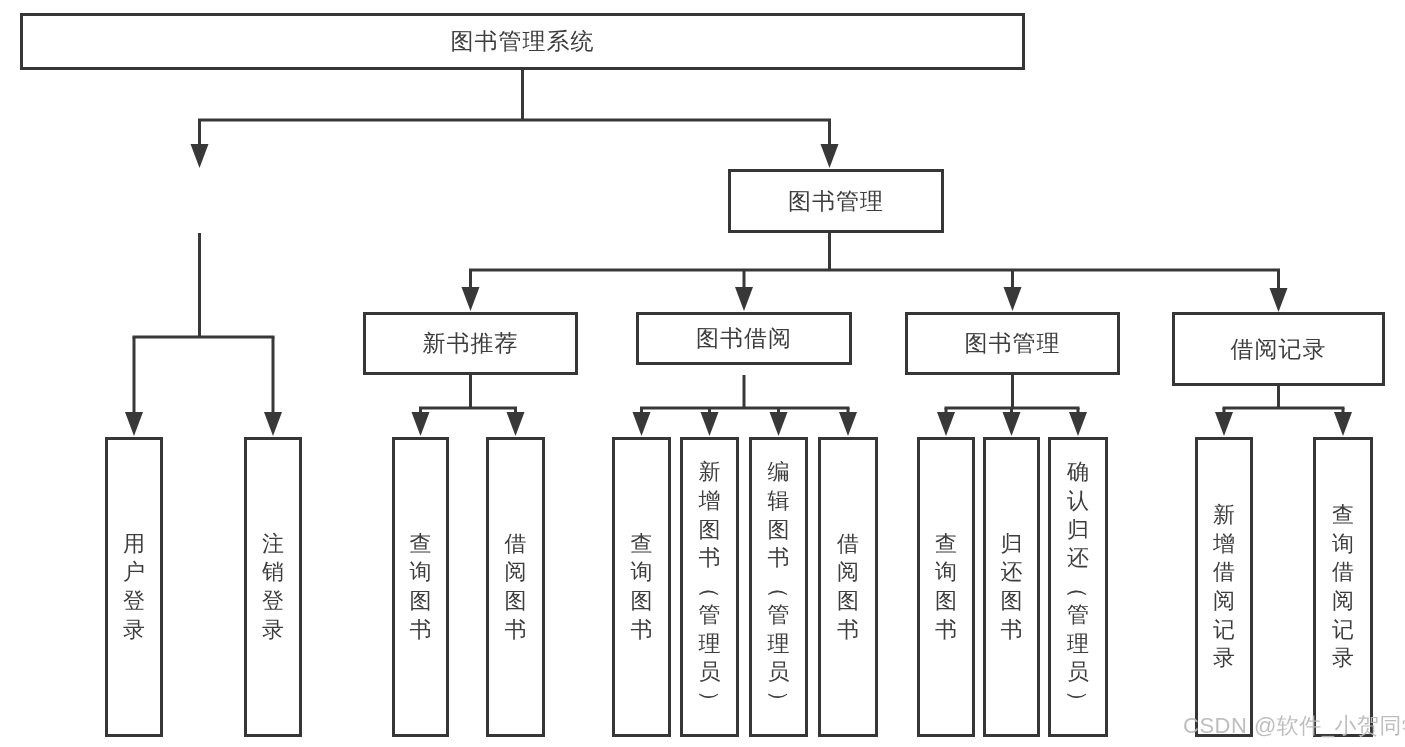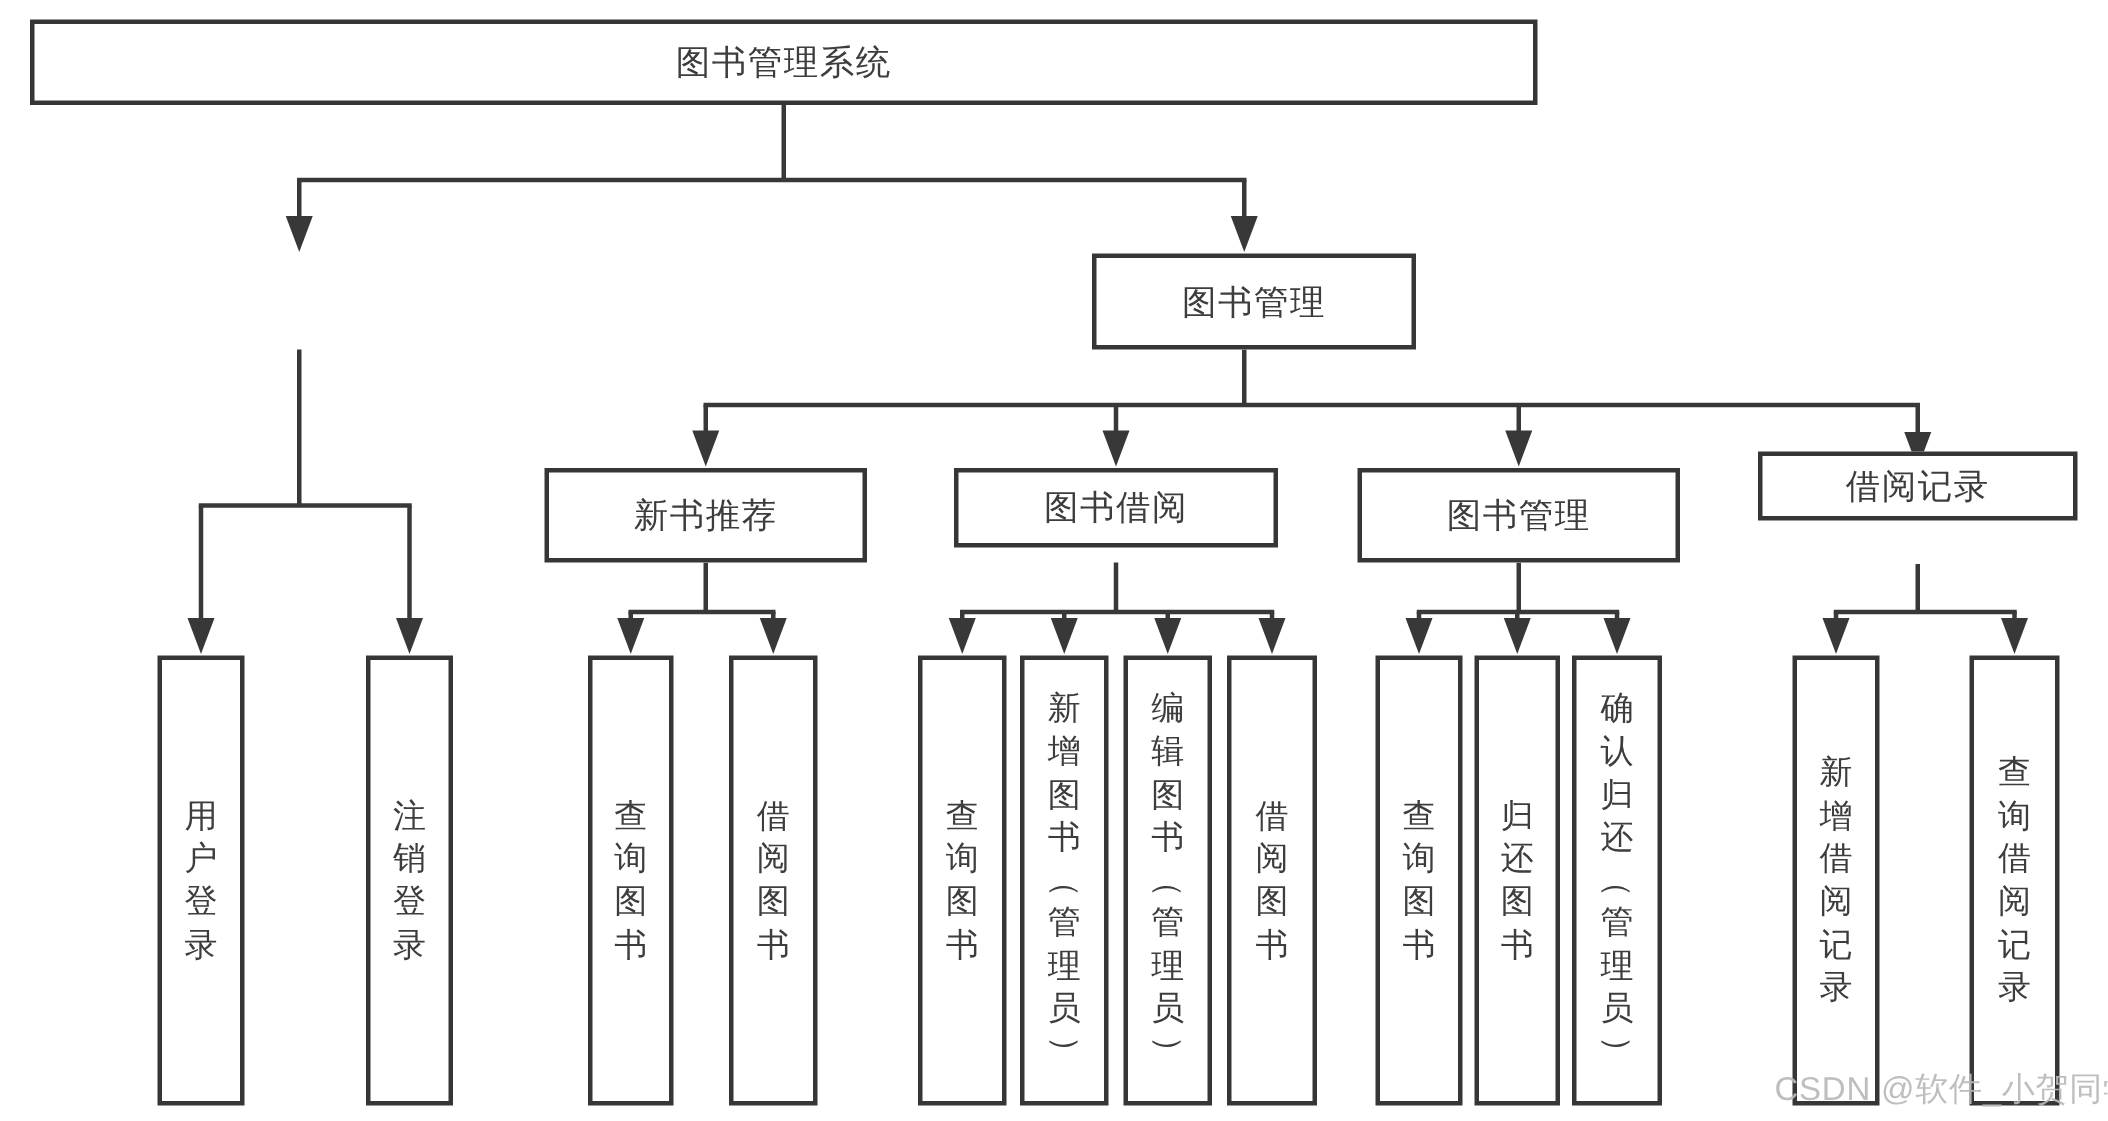--- a/index.html
+++ b/index.html
@@ -88,21 +88,21 @@
 
   <div class="node hnode" style="left:363px;top:312px;width:215px;height:63px">
     <span class="label">新书推荐</span>
   </div>
   <div class="node hnode" style="left:636px;top:312px;width:216px;height:53px">
     <span class="label">图书借阅</span>
   </div>
   <div class="node hnode" style="left:905px;top:312px;width:215px;height:63px">
     <span class="label">图书管理</span>
   </div>
-  <div class="node hnode" style="left:1172px;top:301px;width:213px;height:46px">
+  <div class="node hnode" style="left:1172px;top:312px;width:213px;height:74px">
     <span class="label">借阅记录</span>
   </div>
 
   <div class="node vnode" style="left:105px;top:437px;width:58px;height:300px">
     <span class="label">
         <span class="ch">用</span>
         <span class="ch">户</span>
         <span class="ch">登</span>
         <span class="ch">录</span>
       </span>

